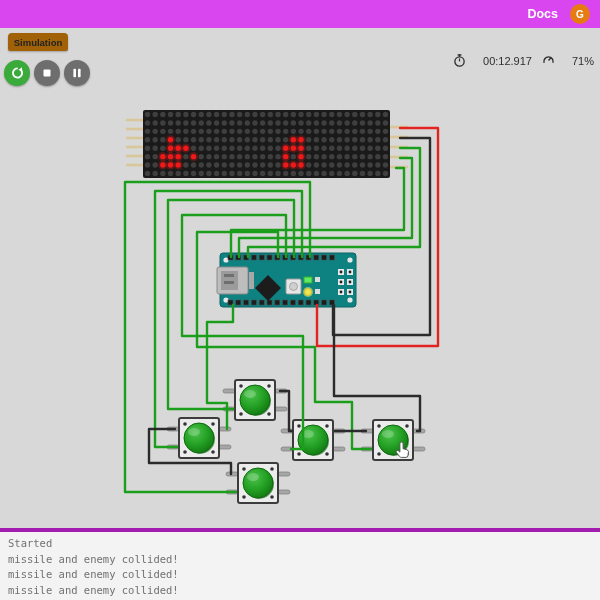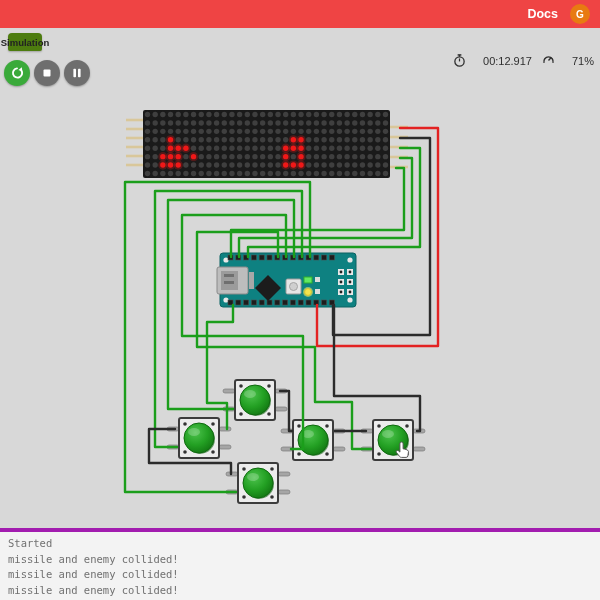--- a/index.html
+++ b/index.html
@@ -5,33 +5,33 @@
   html,body{margin:0;padding:0;}
   body{
     width:600px;height:600px;position:relative;overflow:hidden;
     background:#d8d8d8;
     font-family:"Liberation Sans", sans-serif;
     -webkit-font-smoothing:antialiased;
   }
   
   .topbar{
     position:absolute;left:0;top:0;width:600px;height:28px;
-    background:#ef4444;display:flex;align-items:center;justify-content:flex-end;
+    background:#d946ef;display:flex;align-items:center;justify-content:flex-end;
     gap:12px;padding-right:10px;box-sizing:border-box;z-index:30;
   }
   .docs-link{color:#ffffff;font-size:12.5px;font-weight:bold;cursor:pointer;}
   .avatar{
     width:20px;height:20px;border-radius:50%;background:#e87a12;
     color:#fff;font-size:10px;font-weight:bold;display:flex;
     align-items:center;justify-content:center;cursor:pointer;
   }
   
   .sim-tab{
-    position:absolute;left:8px;top:33px;width:34px;height:18px;
-    background:#4d7c0f;border-radius:4px 4px 2px 2px;z-index:20;
+    position:absolute;left:8px;top:33px;width:60px;height:18px;
+    background:#a16207;border-radius:4px 4px 2px 2px;z-index:20;
     display:flex;align-items:center;justify-content:center;
     box-shadow:0 1px 2px rgba(0,0,0,.25);
   }
   .sim-tab span{font-size:9.5px;font-weight:bold;color:#222;}
   .toolbar{position:absolute;left:4px;top:60px;display:flex;gap:4px;z-index:20;}
   .circle-btn{
     width:26px;height:26px;border-radius:50%;border:none;cursor:pointer;
     display:flex;align-items:center;justify-content:center;padding:0;
     box-shadow:0 1px 2px rgba(0,0,0,.3);
   }

